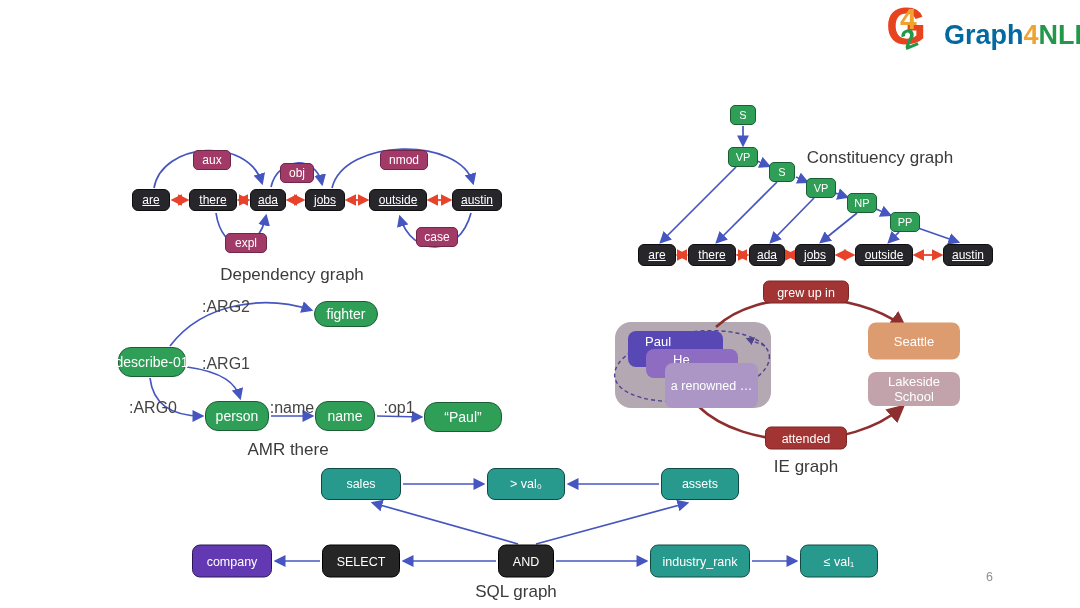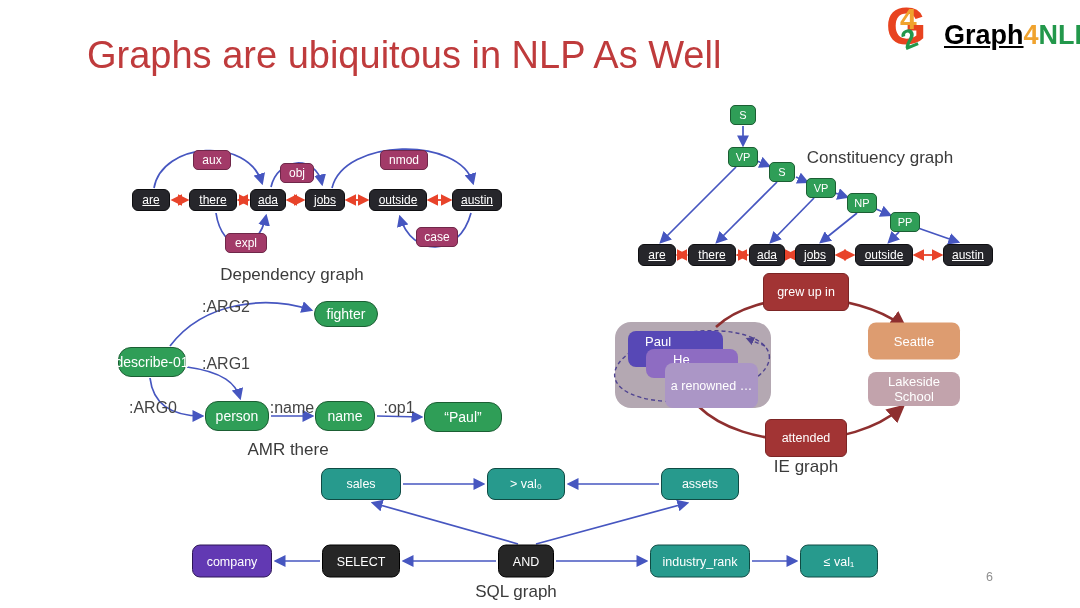--- a/index.html
+++ b/index.html
@@ -11,21 +11,21 @@
     position:absolute;left:87px;top:34px;font-size:38px;font-weight:400;
     color:#bf3b3c;letter-spacing:0px;white-space:nowrap;
   }
   
   .logo{position:absolute;left:884px;top:2px;width:196px;height:60px;}
   .logo-mark{position:absolute;left:0;top:0;width:58px;height:58px;}
   .logo-mark .g{position:absolute;left:2px;top:-6px;font-size:52px;font-weight:700;color:#e8431f;}
   .logo-mark .four{position:absolute;left:16px;top:0px;font-size:30px;font-weight:700;color:#f0a32e;}
   .logo-mark .two{position:absolute;left:18px;top:22px;font-size:27px;font-weight:700;color:#23984b;transform:rotate(-22deg);}
   .logo-text{position:absolute;left:60px;top:18px;font-size:27px;font-weight:700;white-space:nowrap;}
-  .logo-text .p1{color:#000000;text-decoration:underline;} .logo-text .p2{color:#f0a32e;} .logo-text .p3{color:#23984b;}
+  .logo-text .p1{color:#0369a1;} .logo-text .p2{color:#f0a32e;} .logo-text .p3{color:#23984b;}
 
   svg.edges{position:absolute;left:0;top:0;z-index:2;}
   .bgbox{position:absolute;z-index:1;}
   .node,.elabel,.caption,.tagbox{z-index:3;}
 
   .node{
     position:absolute;transform:translate(-50%,-50%);
     display:flex;align-items:center;justify-content:center;
     color:#fff;font-size:12px;white-space:nowrap;box-sizing:border-box;
   }
@@ -39,32 +39,31 @@
   .purple{background:#6239b3;border:1.5px solid #2d1656;border-radius:8px;font-size:12.5px;}
   .caption{position:absolute;transform:translate(-50%,-50%);color:#3b3b3b;font-size:17px;white-space:nowrap;}
   .elabel{position:absolute;transform:translate(-50%,-50%);color:#444;font-size:16px;white-space:nowrap;}
 
   
   .cluster{left:615px;top:322px;width:156px;height:86px;border-radius:16px;background:#b4a8b2;}
   .mention{position:absolute;border-radius:8px;color:#fff;font-size:13px;box-sizing:border-box;z-index:3;}
   .m-paul{left:628px;top:331px;width:95px;height:36px;background:#5748b6;padding:3px 0 0 17px;}
   .m-he{left:646px;top:349px;width:92px;height:29px;background:#8e6cc2;padding:3px 0 0 27px;}
   .m-ren{left:665px;top:363px;width:93px;height:45px;background:#ab96c6;display:flex;align-items:center;justify-content:center;font-size:12.5px;}
-  .ie-rel{background:#a23434;border:1px solid #7c2525;height:38px;border-radius:6px;font-size:12.5px;}
+  .ie-rel{background:#a23434;border:1px solid #7c2525;height:23px;border-radius:6px;font-size:12.5px;}
   .seattle{background:#dd9c70;border:none;height:37px;border-radius:8px;font-size:13px;}
   .lakeside{background:#c2a3ac;border:none;height:34px;border-radius:8px;font-size:13px;white-space:normal;text-align:center;line-height:15px;}
 
   .page-num{position:absolute;left:986px;top:570px;color:#8f8f8f;font-size:12.5px;}
 </style>
 </head>
 <body>
 
 <div class="slide">
 
-  <div class="title">Graphs are ubiquitous in NLP As Well</div>
 
   <div class="logo">
     <div class="logo-mark">
       <span class="g">G</span>
       <span class="four">4</span>
       <span class="two">2</span>
     </div>
     <div class="logo-text">
       <span class="p1">Graph</span><span class="p2">4</span><span class="p3">NLP</span>
     </div>

